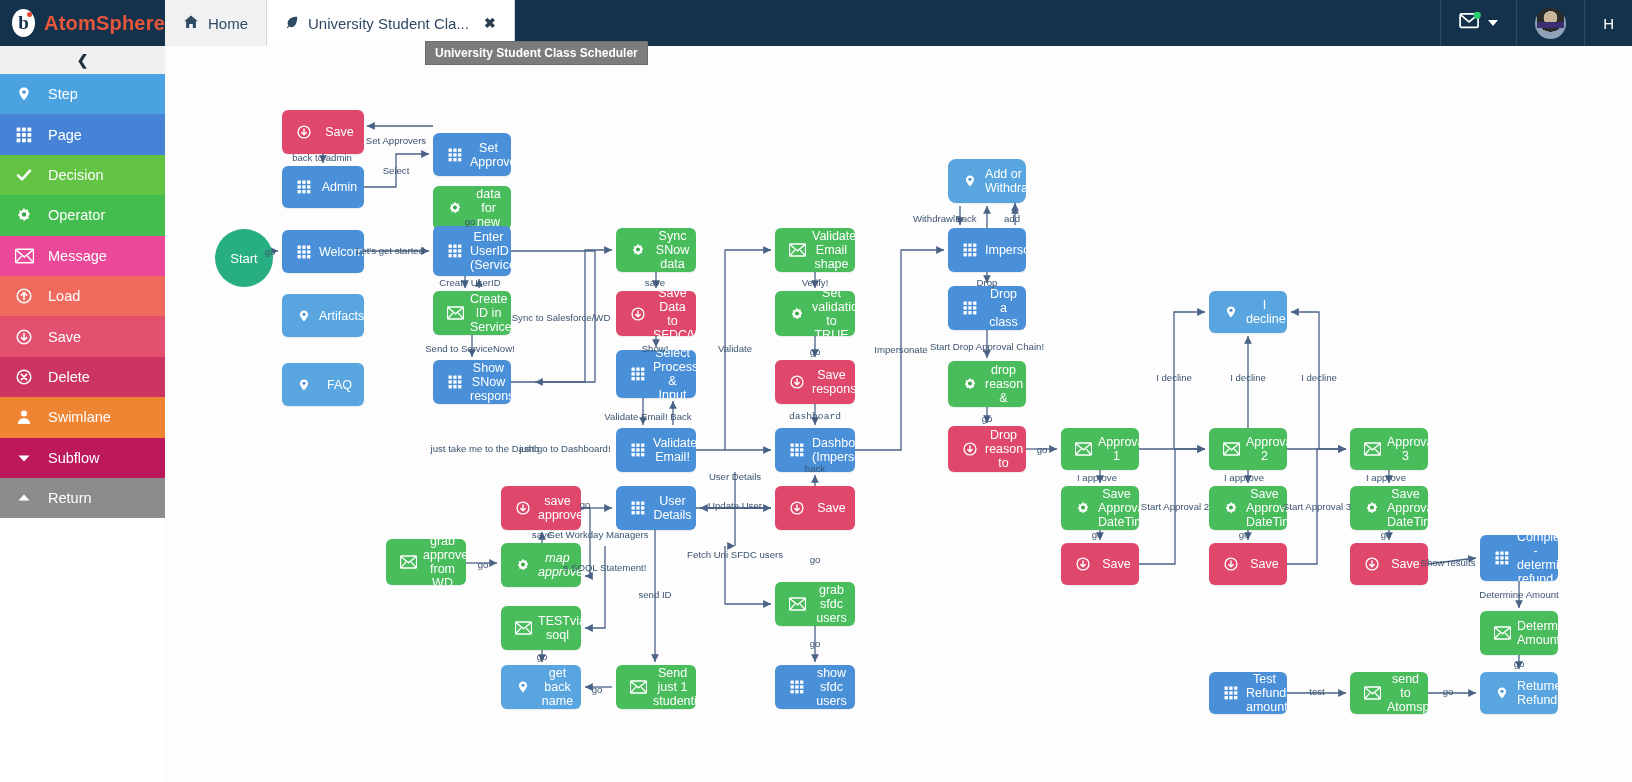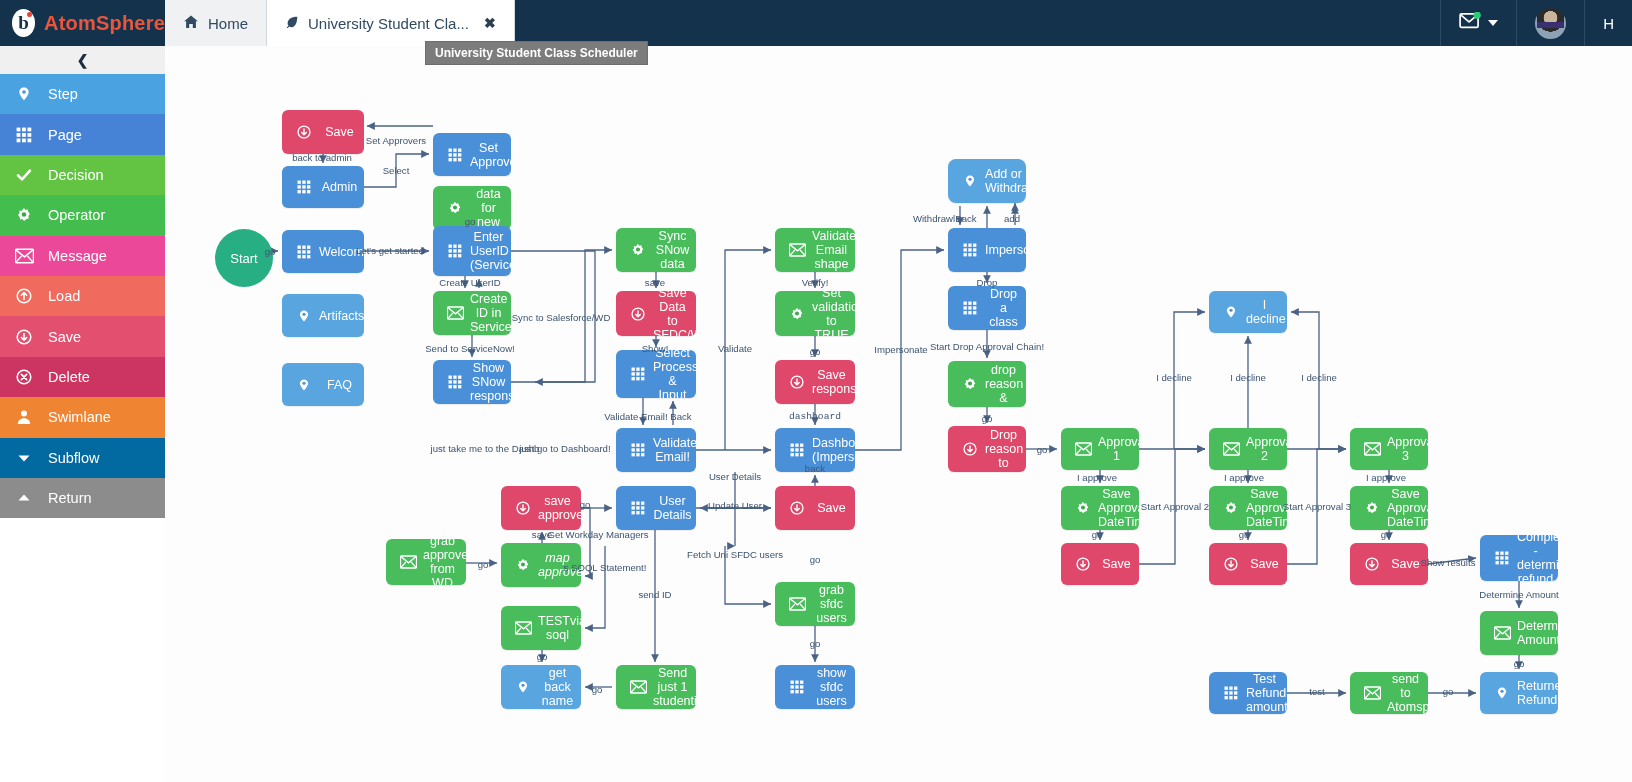--- a/index.html
+++ b/index.html
@@ -280,21 +280,21 @@
       </div>
       <div class="sb-item" style="background: rgb(239, 132, 51);">
         <span class="sb-ico">
           <svg width="16" height="16" viewBox="0 0 16 16">
             <circle cx="8" cy="4.4" r="3" fill="#ffffff"></circle>
             <path d="M1.8 15c0-3.4 2.8-5.8 6.2-5.8S14.2 11.6 14.2 15z" fill="#ffffff"></path>
           </svg>
         </span>
         <span>Swimlane</span>
       </div>
-      <div class="sb-item" style="background: #0369a1;">
+      <div class="sb-item" style="background: #be185d;">
         <span class="sb-ico">
           <svg width="16" height="16" viewBox="0 0 16 16">
             <path d="M2.5 5.5h11L8 11.5z" fill="#ffffff"></path>
           </svg>
         </span>
         <span>Subflow</span>
       </div>
       <div class="sb-item" style="background: rgb(140, 140, 140);">
         <span class="sb-ico">
           <svg width="16" height="16" viewBox="0 0 16 16">

